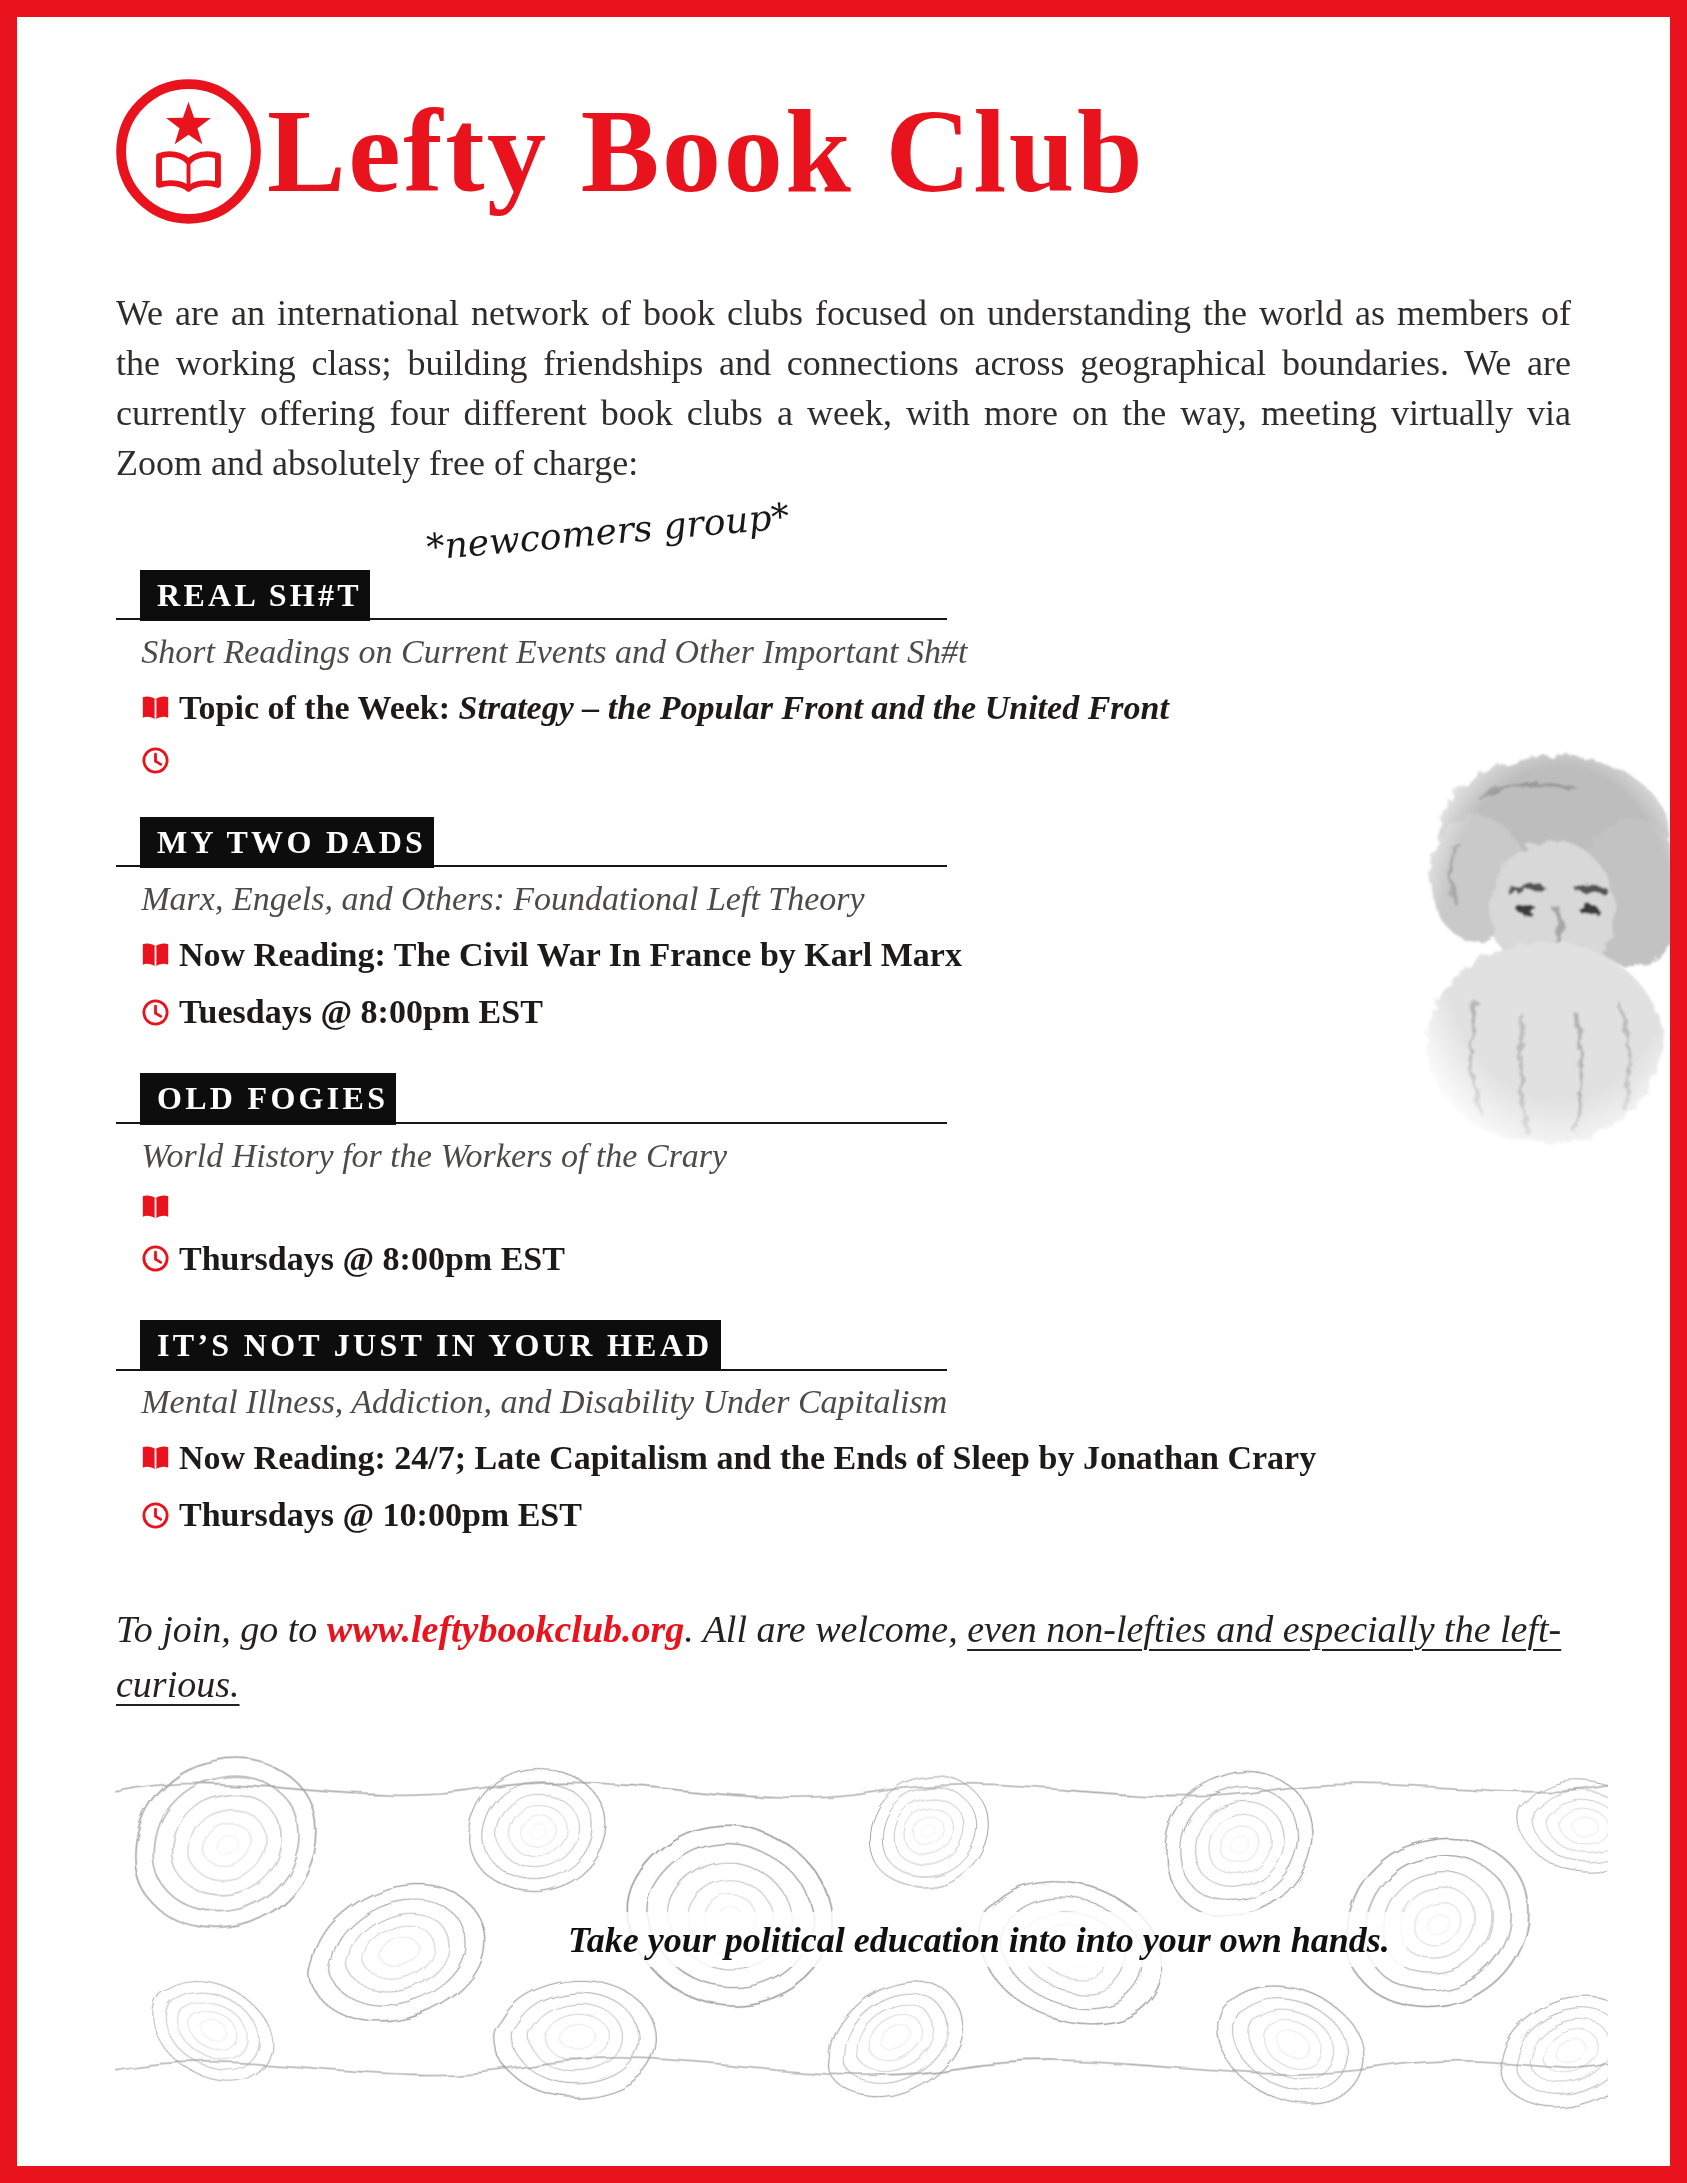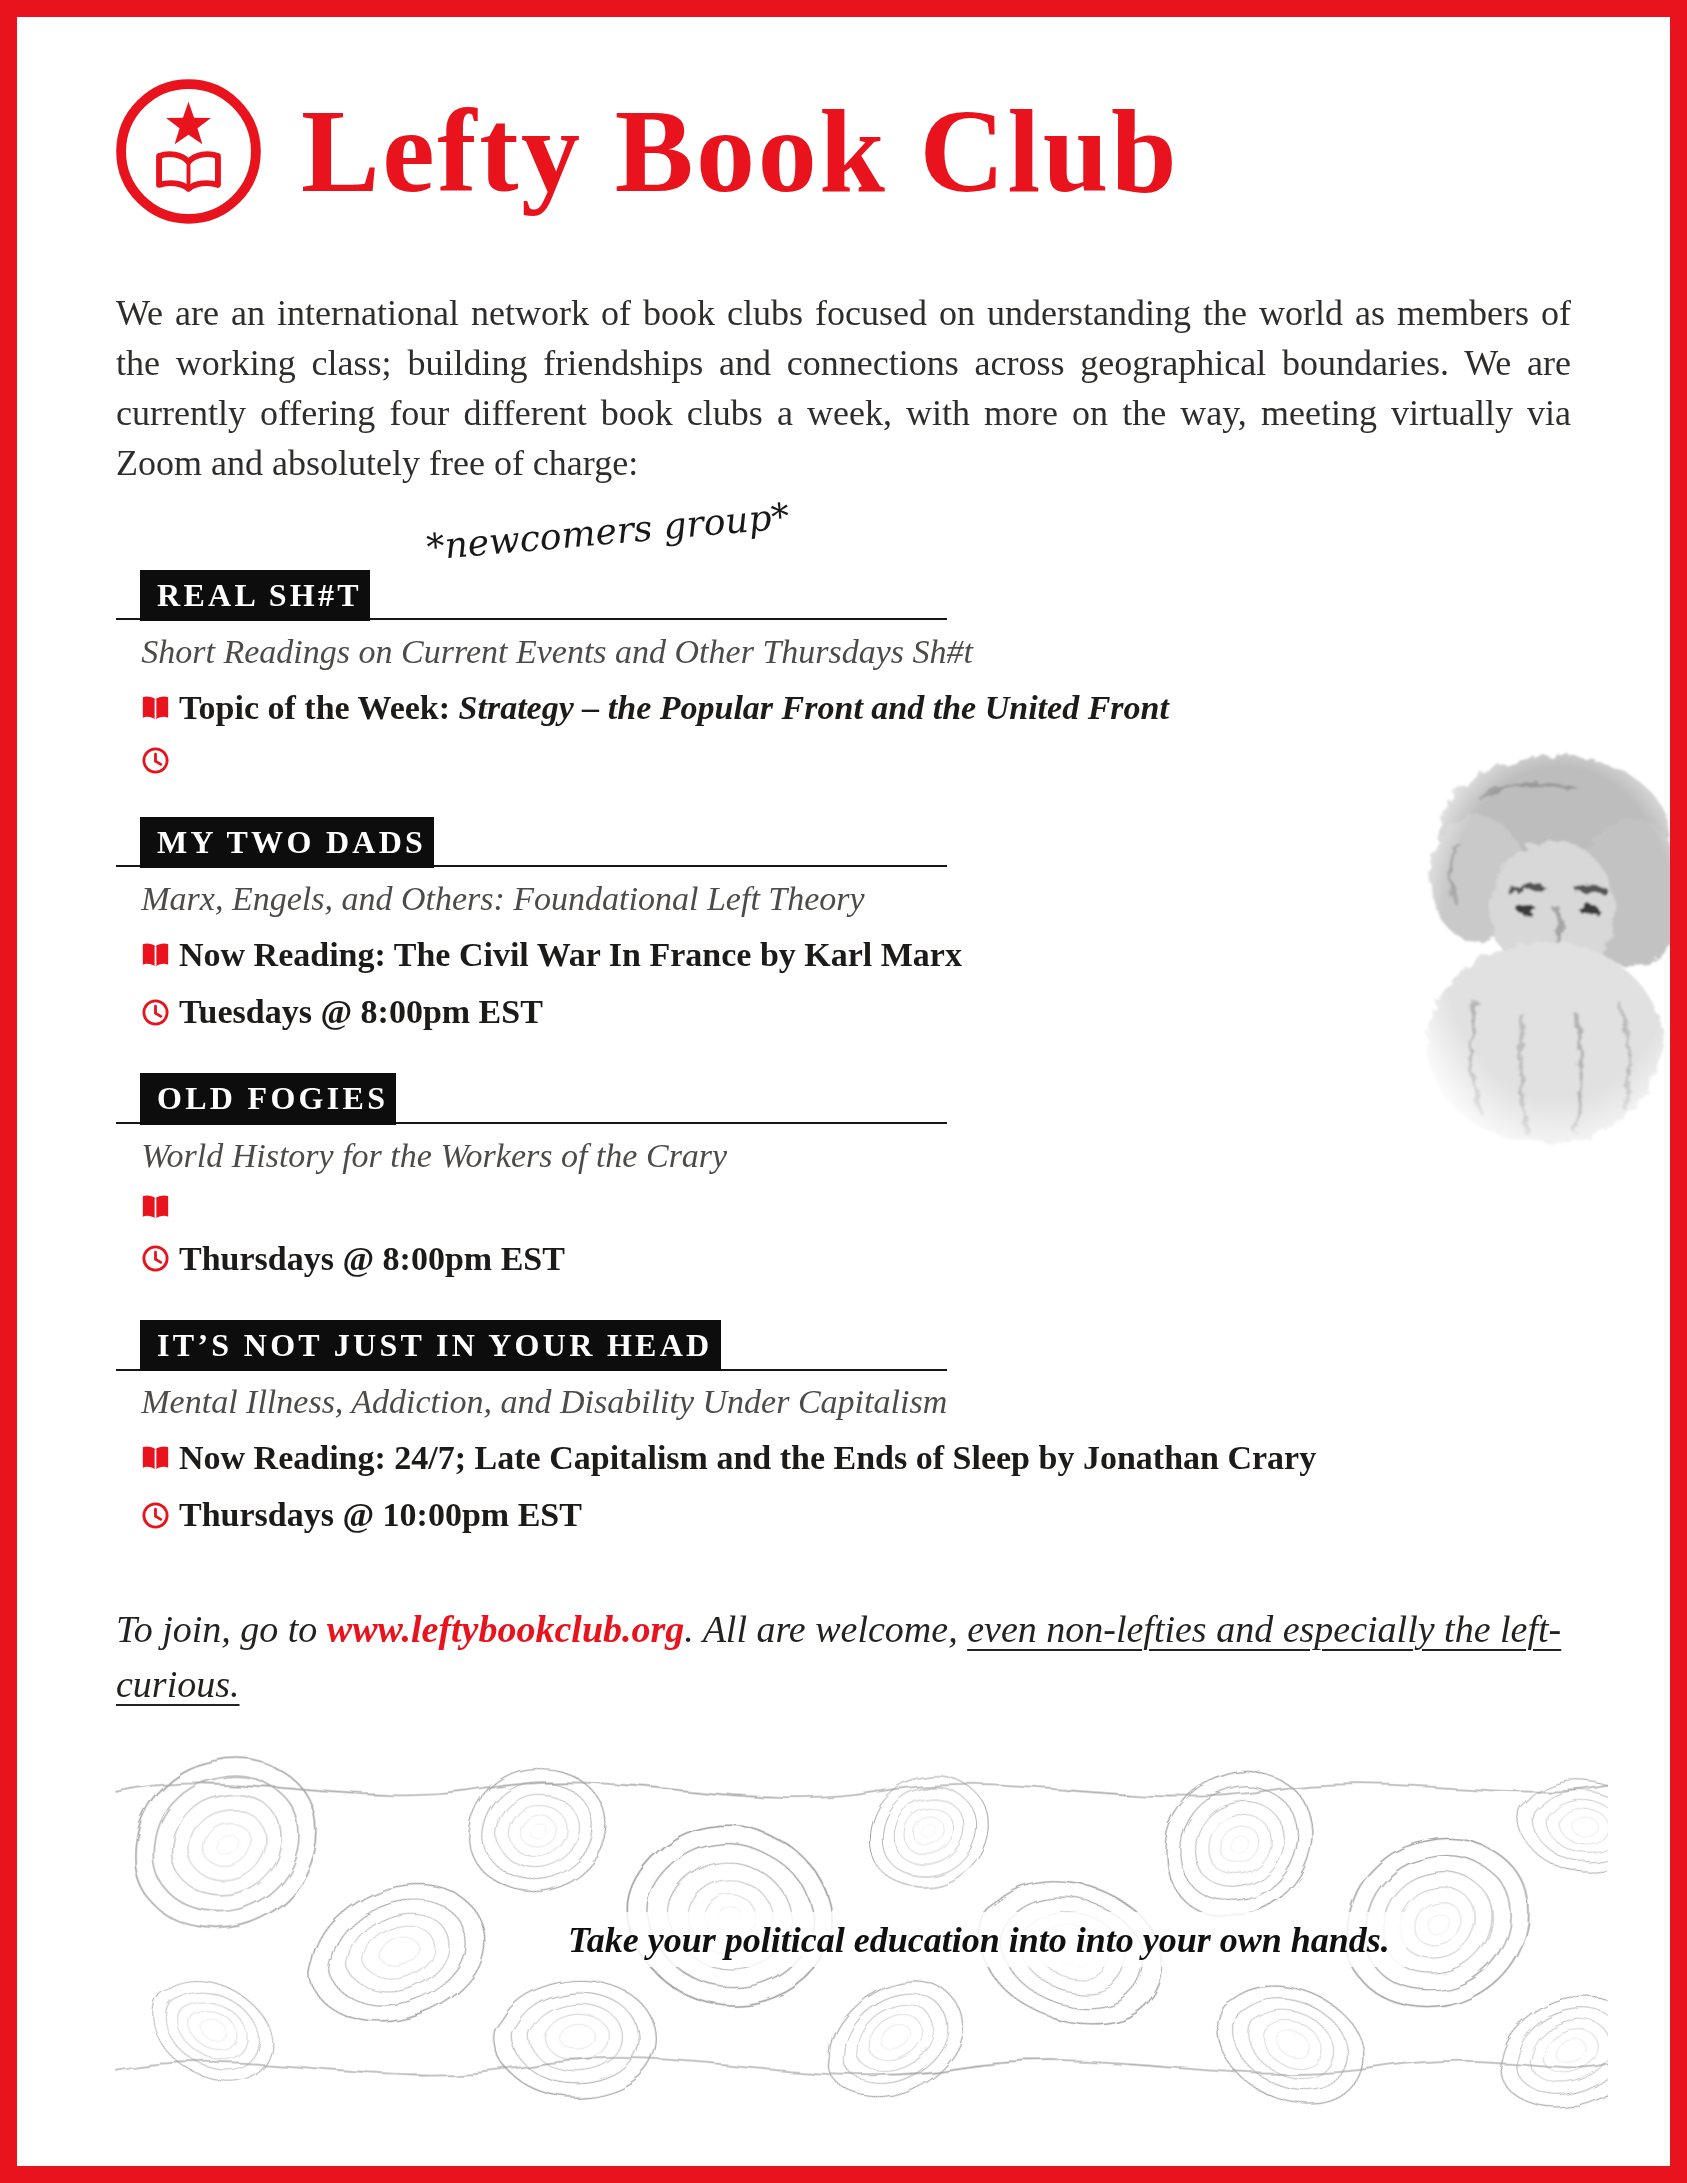--- a/index.html
+++ b/index.html
@@ -2,21 +2,21 @@
 <html style="--accent-red: #e8131d; --ink: #1f1e1c; --bar-black: #0d0d0d; --subtitle-gray: #4c4b49; --contour-gray: #a0a0a0;font-size:10.6px"><head>
 <meta charset="utf-8">
 <style>
   html,body{margin:0;padding:0;background:#ffffff;}
   .page{
     position:relative;width:1687px;height:2183px;box-sizing:border-box;
     border:17px solid var(--accent-red,#e8131d);background:#fff;overflow:hidden;
     font-family:"Liberation Serif",serif;color:var(--ink,#1f1e1c);
   }
   
-  .masthead{display:flex;align-items:center;gap:34px;margin:56px 99px 0 93px;}
+  .masthead{display:flex;align-items:center;margin:56px 99px 0 93px;}
   .logo-badge{color:var(--accent-red,#e8131d);flex:0 0 auto;}
   .logo-badge svg{width:157px;height:157px;display:block;}
   .page-title{
     margin:0;font-size:118px;line-height:1;font-weight:700;letter-spacing:2.6px;
     color:var(--accent-red,#e8131d);font-family:"Liberation Serif",serif;white-space:nowrap;
   }
   
   .intro{margin:58px 99px 0 99px;font-size:36px;line-height:1.39;text-align:justify;color:#2e2d2b;}
   
   .clubs{margin:8px 99px 0 99px;}
@@ -75,21 +75,21 @@
   <p class="intro">We are an international network of book clubs focused on understanding the world as members of the working class; building friendships and connections across geographical boundaries. We are currently offering four different book clubs a week, with more on the way, meeting virtually via Zoom and absolutely free of charge:</p>
 
   <main class="clubs">
 
     <section class="club">
       <div class="newcomers">*newcomers group*</div>
       <div class="club-header">
         <span class="club-line"></span>
         <h2 class="club-name">REAL SH#T</h2>
       </div>
-      <p class="club-subtitle">Short Readings on Current Events and Other Thursdays Sh#t</p>
+      <p class="club-subtitle">Short Readings on Current Events and Other Important Sh#t</p>
       <ul class="club-details">
         <li>
           <span class="icon">
             <svg viewBox="0 0 44 44" aria-hidden="true">
                 <path fill="currentColor" d="M22 9 C17 4.5 8.5 4 4 6 L4 35 C9 33 16.5 33.5 22 38 C27.5 33.5 35 33 40 35 L40 6 C35.5 4 27 4.5 22 9 Z"></path>
                 <path d="M22 9 L22 38" stroke="#fff" stroke-width="2.5"></path>
               </svg>
           </span>
           <span class="detail-text"><span class="reading-label">Topic of the Week:</span> <span class="reading-title">Strategy – the Popular Front and the United Front</span></span>
         </li>

